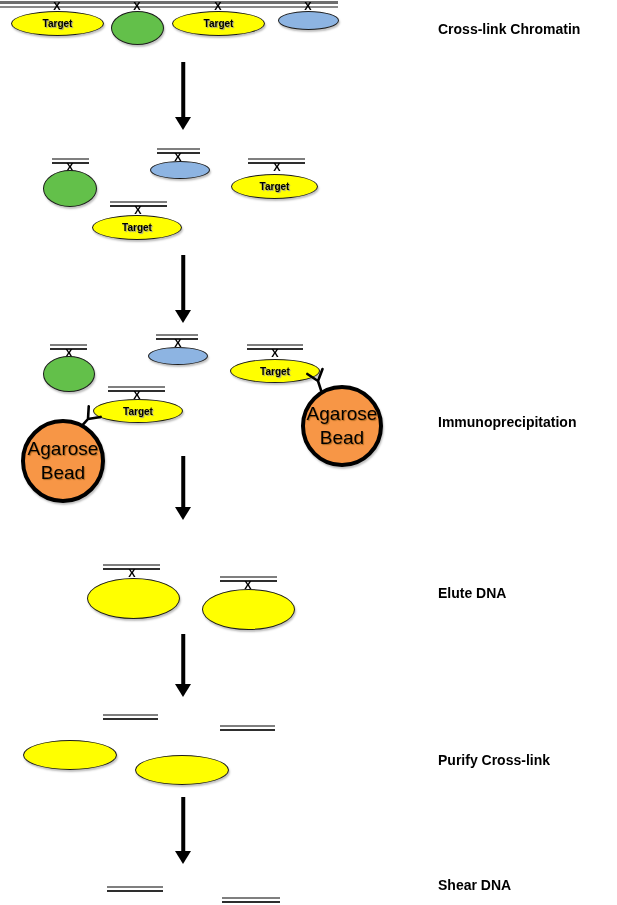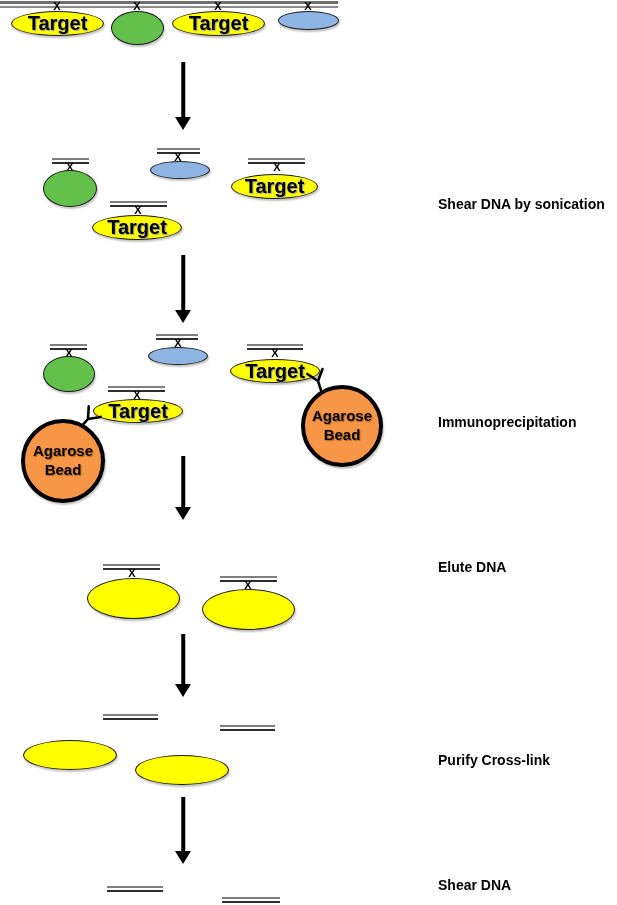--- a/index.html
+++ b/index.html
@@ -24,31 +24,31 @@
   .ellipse{
     position:absolute;border:1.5px solid #1c1c1c;border-radius:50%;
     display:flex;align-items:center;justify-content:center;
     box-shadow:1px 2px 2px rgba(0,0,0,0.25);
     box-sizing:border-box;
   }
   .yellow{background:#FFFF00;}
   .green{background:#63C04A;}
   .blue{background:#8DB4E2;}
   .ellipse .lbl{
-    font-weight:bold;font-size:20px;color:#000;
+    font-weight:bold;font-size:10px;color:#000;
     text-shadow:1px 1px 1px #9a9a9a;white-space:nowrap;
   }
   
   .bead{
     position:absolute;border:4px solid #000;border-radius:50%;background:#F79646;
     display:flex;flex-direction:column;align-items:center;justify-content:center;
     box-shadow:1px 2px 2px rgba(0,0,0,0.25);box-sizing:border-box;
   }
   .bead .lbl{
-    font-weight:bold;font-size:15px;line-height:1.25;color:#000;
+    font-weight:normal;font-size:19px;line-height:1.25;color:#000;
     text-shadow:1px 1px 1px #b06a20;
   }
   
   .arrow{position:absolute;width:16px;}
   .arrow .shaft{
     position:absolute;left:50%;transform:translateX(-50%);
     top:0;bottom:10px;width:3.5px;background:#000;
   }
   .arrow .head{
     position:absolute;left:50%;transform:translateX(-50%);bottom:0;
@@ -77,20 +77,21 @@
 
   <div class="ellipse yellow" style="left:11px;top:11px;width:93px;height:25px;">
     <span class="lbl">Target</span>
   </div>
   <div class="ellipse green" style="left:111px;top:11px;width:53px;height:34px;"></div>
   <div class="ellipse yellow" style="left:172px;top:11px;width:93px;height:25px;">
     <span class="lbl">Target</span>
   </div>
   <div class="ellipse blue" style="left:278px;top:11px;width:61px;height:19px;"></div>
 
+  <div class="step-label" style="top:21px;">Cross-link Chromatin</div>
 
   <div class="arrow" style="left:175px;top:62px;height:68px;">
     <div class="shaft"></div>
       <div class="head"></div>
   </div>
 
   <div class="dna" style="left:52px;top:158px;width:37px;"></div>
   <div class="xmark" style="left:64px;top:162px;">X</div>
   <div class="ellipse green" style="left:43px;top:170px;width:54px;height:37px;"></div>
 
@@ -103,21 +104,20 @@
   <div class="ellipse yellow" style="left:231px;top:174px;width:87px;height:25px;">
     <span class="lbl">Target</span>
   </div>
 
   <div class="dna" style="left:110px;top:201px;width:57px;"></div>
   <div class="xmark" style="left:132px;top:205px;">X</div>
   <div class="ellipse yellow" style="left:92px;top:215px;width:90px;height:25px;">
     <span class="lbl">Target</span>
   </div>
 
-  <div class="step-label" style="top:196px;">Shear DNA by sonication</div>
 
   <div class="arrow" style="left:175px;top:255px;height:68px;">
     <div class="shaft"></div>
       <div class="head"></div>
   </div>
 
   <div class="dna" style="left:50px;top:344px;width:37px;"></div>
   <div class="xmark" style="left:63px;top:348px;">X</div>
   <div class="ellipse green" style="left:43px;top:356px;width:52px;height:36px;"></div>
 
@@ -165,21 +165,21 @@
   </div>
 
   <div class="dna" style="left:103px;top:564px;width:57px;"></div>
   <div class="xmark" style="left:126px;top:568px;">X</div>
   <div class="ellipse yellow" style="left:87px;top:578px;width:93px;height:41px;"></div>
 
   <div class="dna" style="left:220px;top:576px;width:57px;"></div>
   <div class="xmark" style="left:242px;top:580px;">X</div>
   <div class="ellipse yellow" style="left:202px;top:589px;width:93px;height:41px;"></div>
 
-  <div class="step-label" style="top:559px;">Elute DNA</div>
+  <div class="step-label" style="top:585px;">Elute DNA</div>
 
   <div class="arrow" style="left:175px;top:634px;height:63px;">
     <div class="shaft"></div>
       <div class="head"></div>
   </div>
 
   <div class="dna" style="left:103px;top:714px;width:55px;"></div>
   <div class="dna" style="left:220px;top:725px;width:55px;"></div>
   <div class="ellipse yellow" style="left:23px;top:740px;width:94px;height:30px;"></div>
   <div class="ellipse yellow" style="left:135px;top:755px;width:94px;height:30px;"></div>

